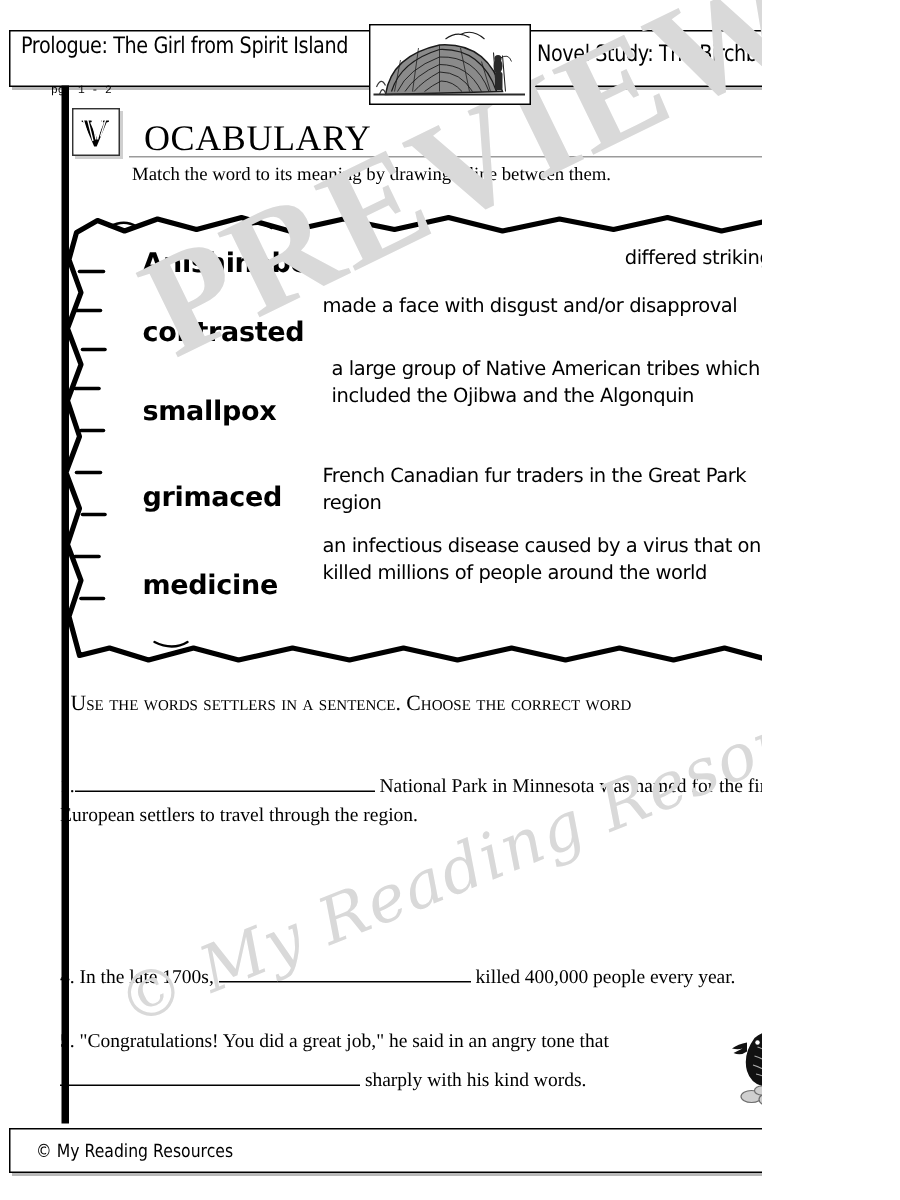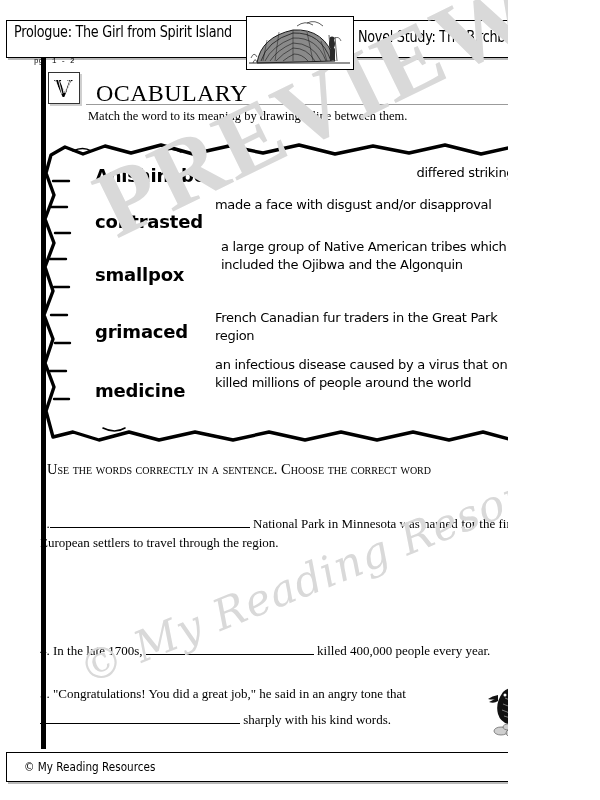--- a/index.html
+++ b/index.html
@@ -389,21 +389,21 @@
 
       <div class="vocab-row" style="top:215px;">
         <div class="v-word" style="top:24px;">medicine</div>
         <div class="v-def" style="top:0px;">an infectious disease caused by a virus that once killed millions of people around the world</div>
       </div>
 
     </div>
   </div>
 
   <div class="instructions">
-    <div>Use the words correctly in a sentence. Choose the correct word</div>
+    <div>Use the words settlers in a sentence. Choose the correct word</div>
   </div>
 
   <div class="q" style="top:514px;">
     <span>1.</span><span class="blank bl-long"></span><span> National Park in Minnesota was named for the first European settlers to travel through the region.</span>
   </div>
 
 
 
   <div class="q" style="top:641px;">
     <span>4.</span><span> In the late 1700s, </span><span class="blank bl-q4"></span><span> killed 400,000 people every year.</span>

